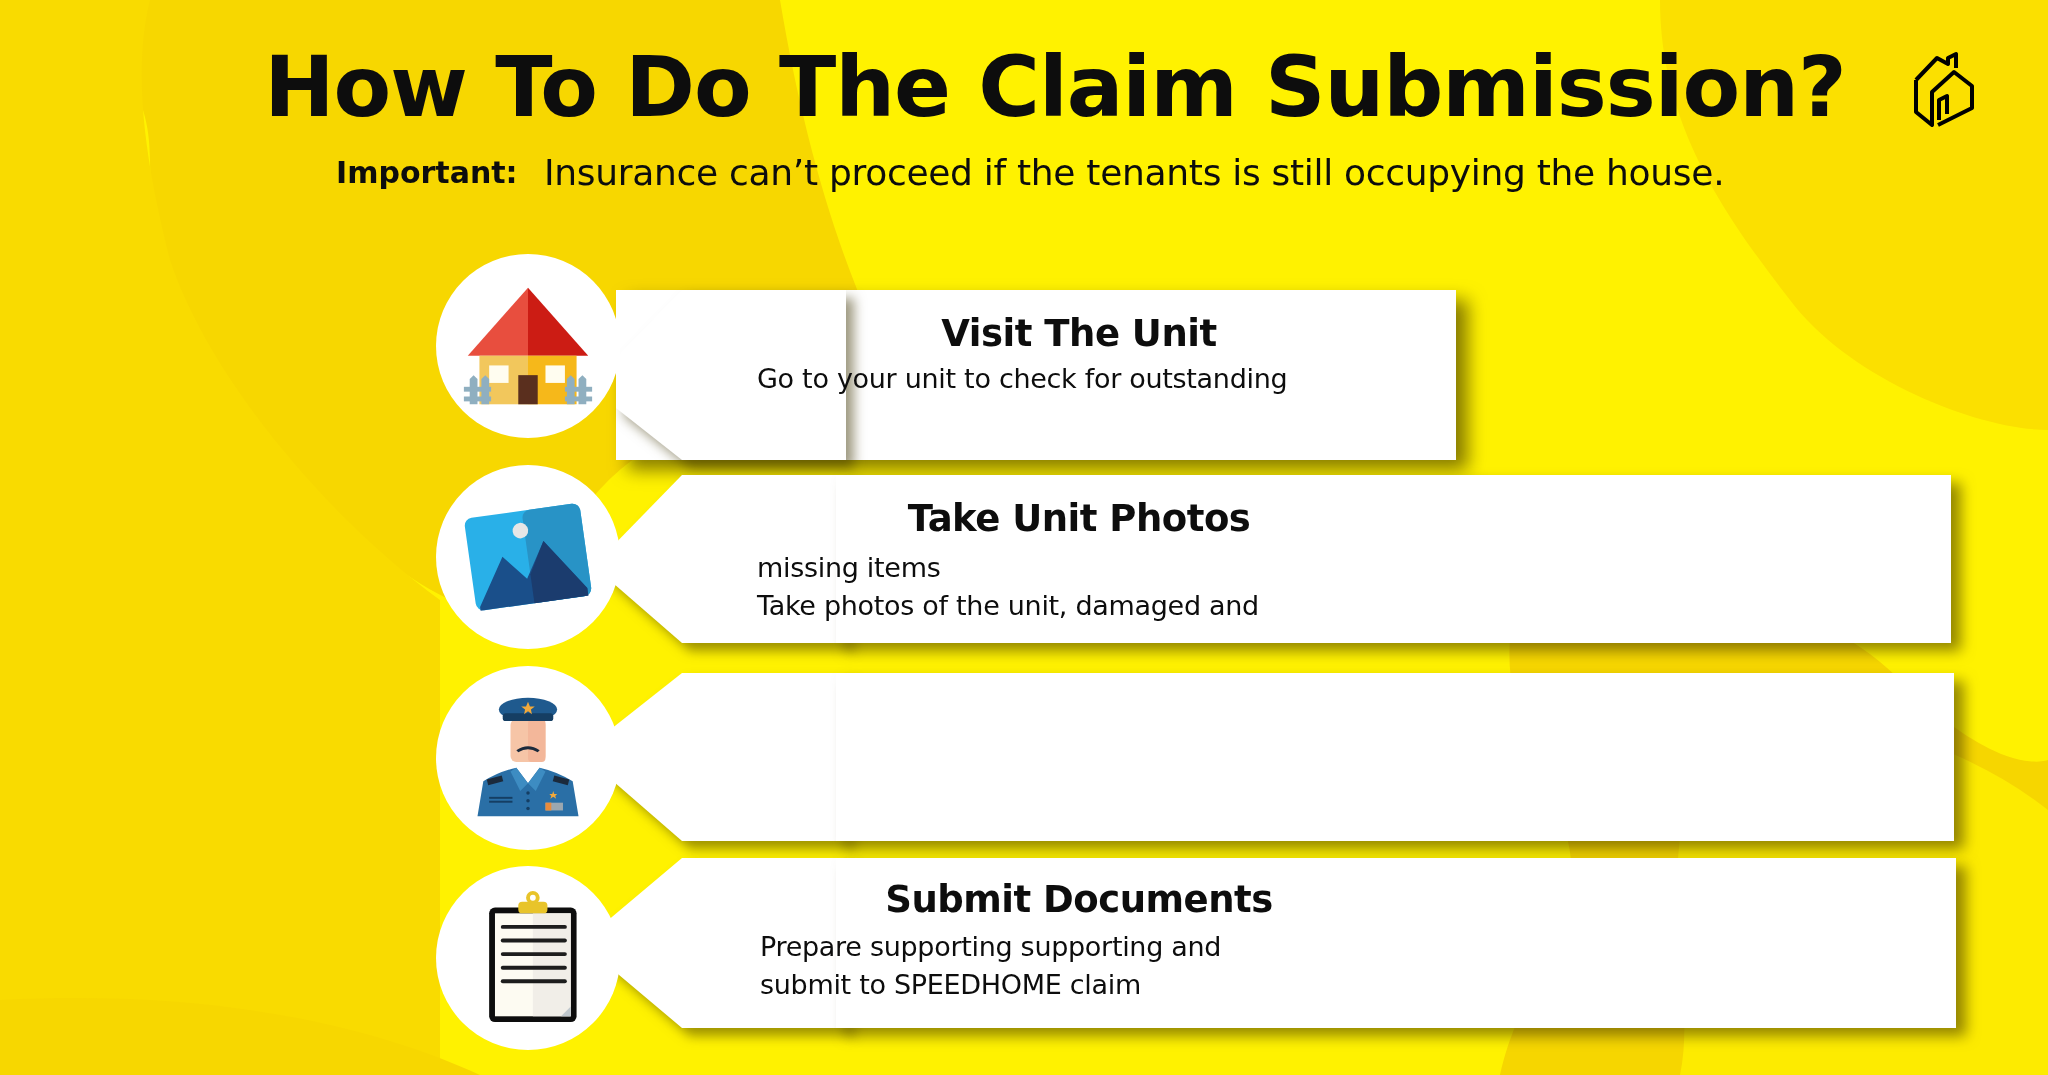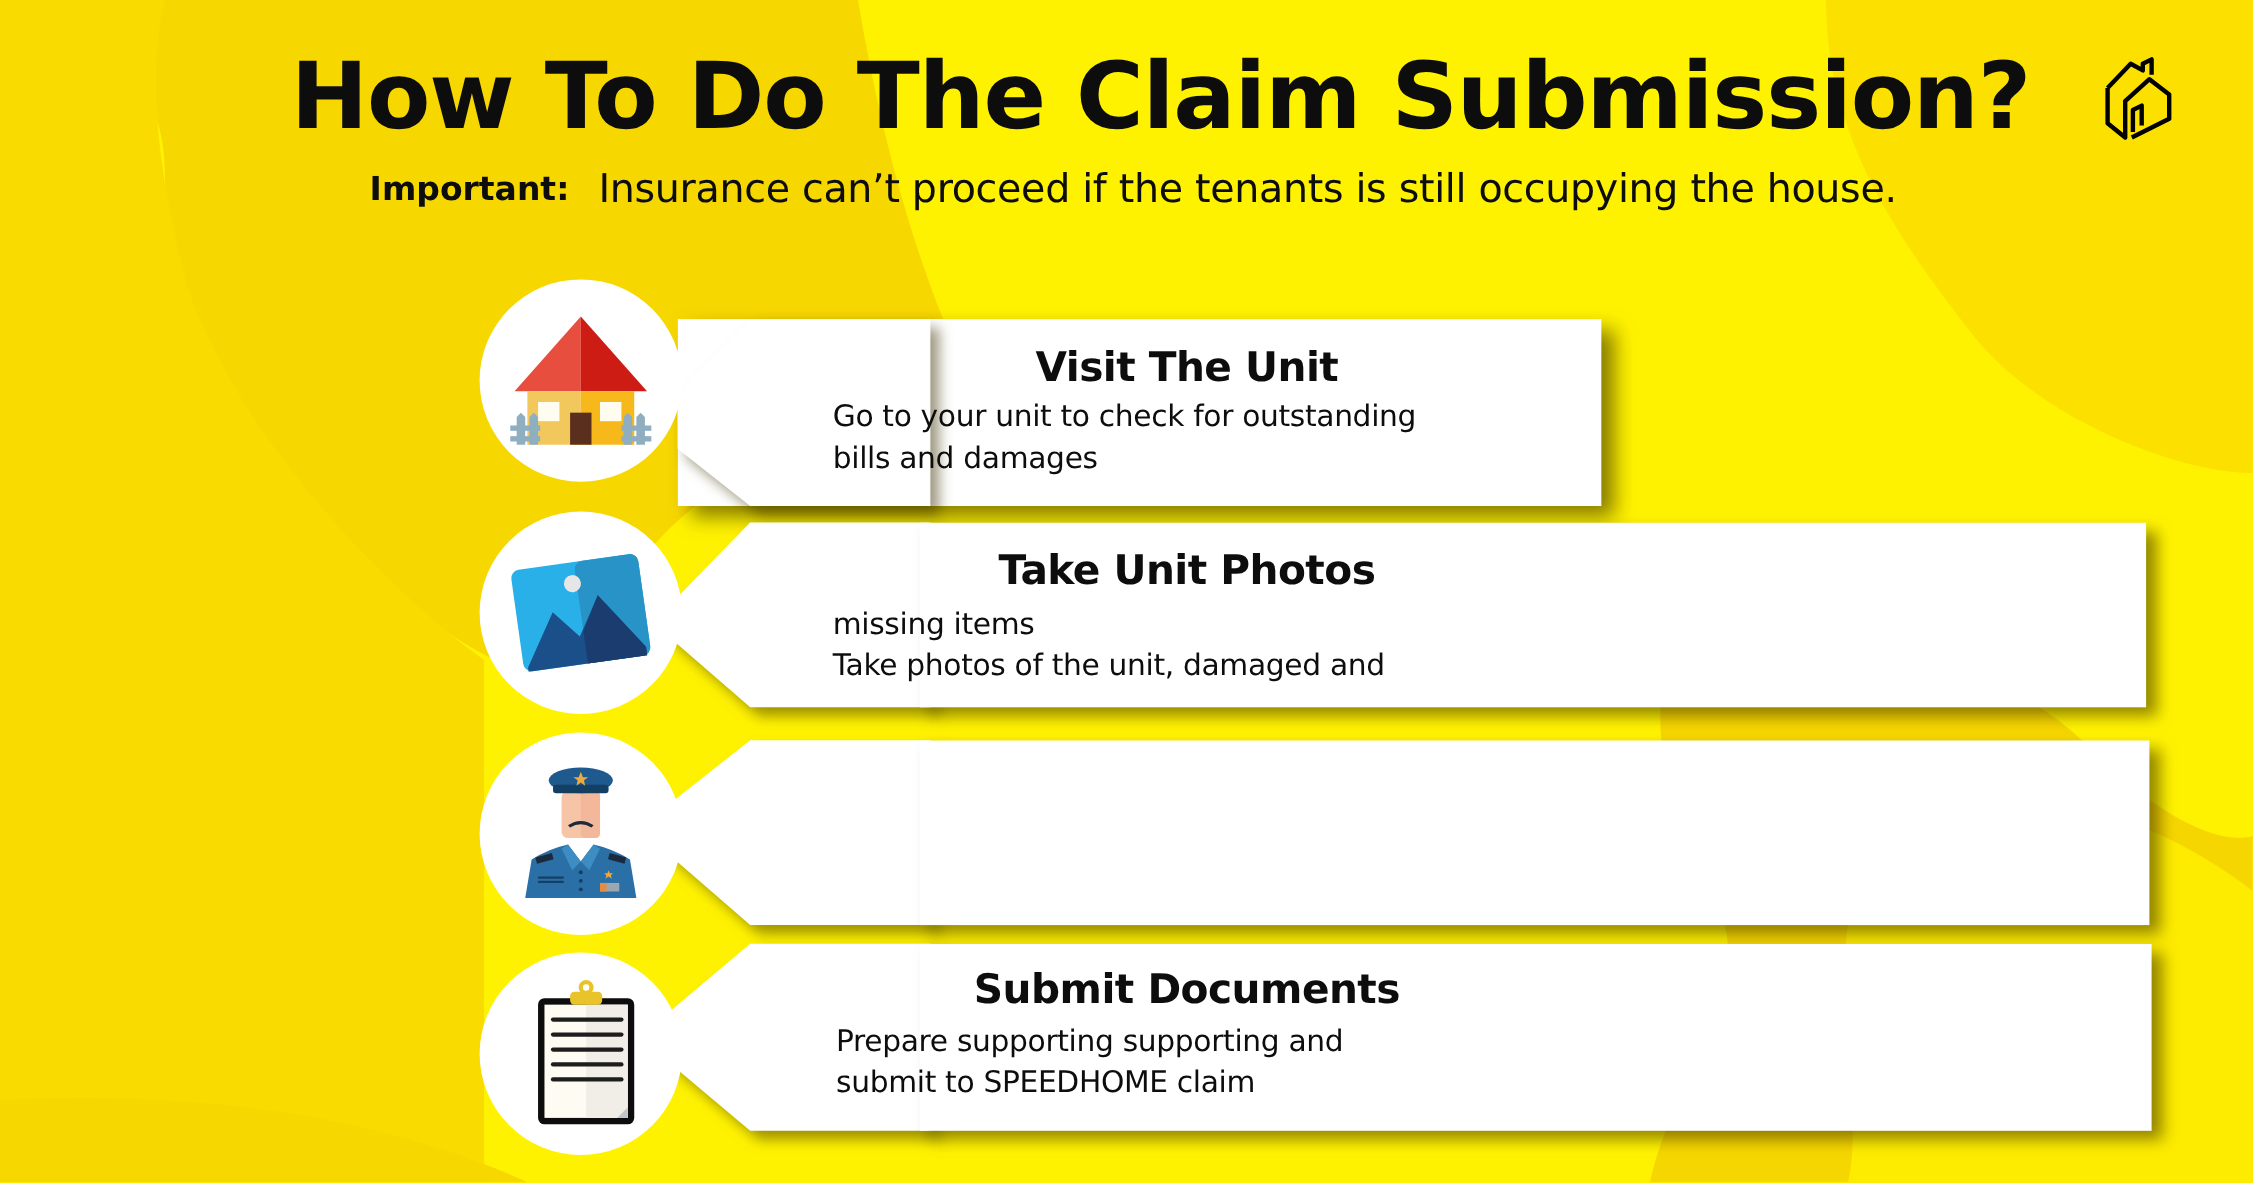--- a/index.html
+++ b/index.html
@@ -88,21 +88,20 @@
           <rect x="108" y="122" width="28" height="5"></rect>
         <polygon points="110,104 114,100 118,104 118,130 110,130"></polygon>
           <polygon points="122,104 126,100 130,104 130,130 122,130"></polygon>
       </g>
     </svg>
   </div>
   <div class="content" style="top:32px;">
     <div class="step-title" style="top:22px;">Visit The Unit</div>
     <div class="step-desc" style="top:70px;">
       <div>Go to your unit to check for outstanding</div>
-      <div>bills and damages</div>
     </div>
   </div>
 </div>
 
 <div class="step" style="top:465px; height:185px;">
   <svg style="position:absolute; left:150px; top:0; width:260px; height:190px; z-index:2; filter: drop-shadow(8px 8px 6px rgba(60,50,0,0.5));" viewBox="0 0 260 190">
     <polygon points="20,88 96,10 260,10 260,178 96,178 20,112" fill="#fff"></polygon>
   </svg>
   <svg style="position:absolute; left:400px; top:10px; width:1120px; height:180px; z-index:2; filter: drop-shadow(10px 8px 7px rgba(60,50,0,0.55));" viewBox="0 0 1120 180">
     <rect x="0" y="0" width="1115" height="168" fill="#fff"></rect>

